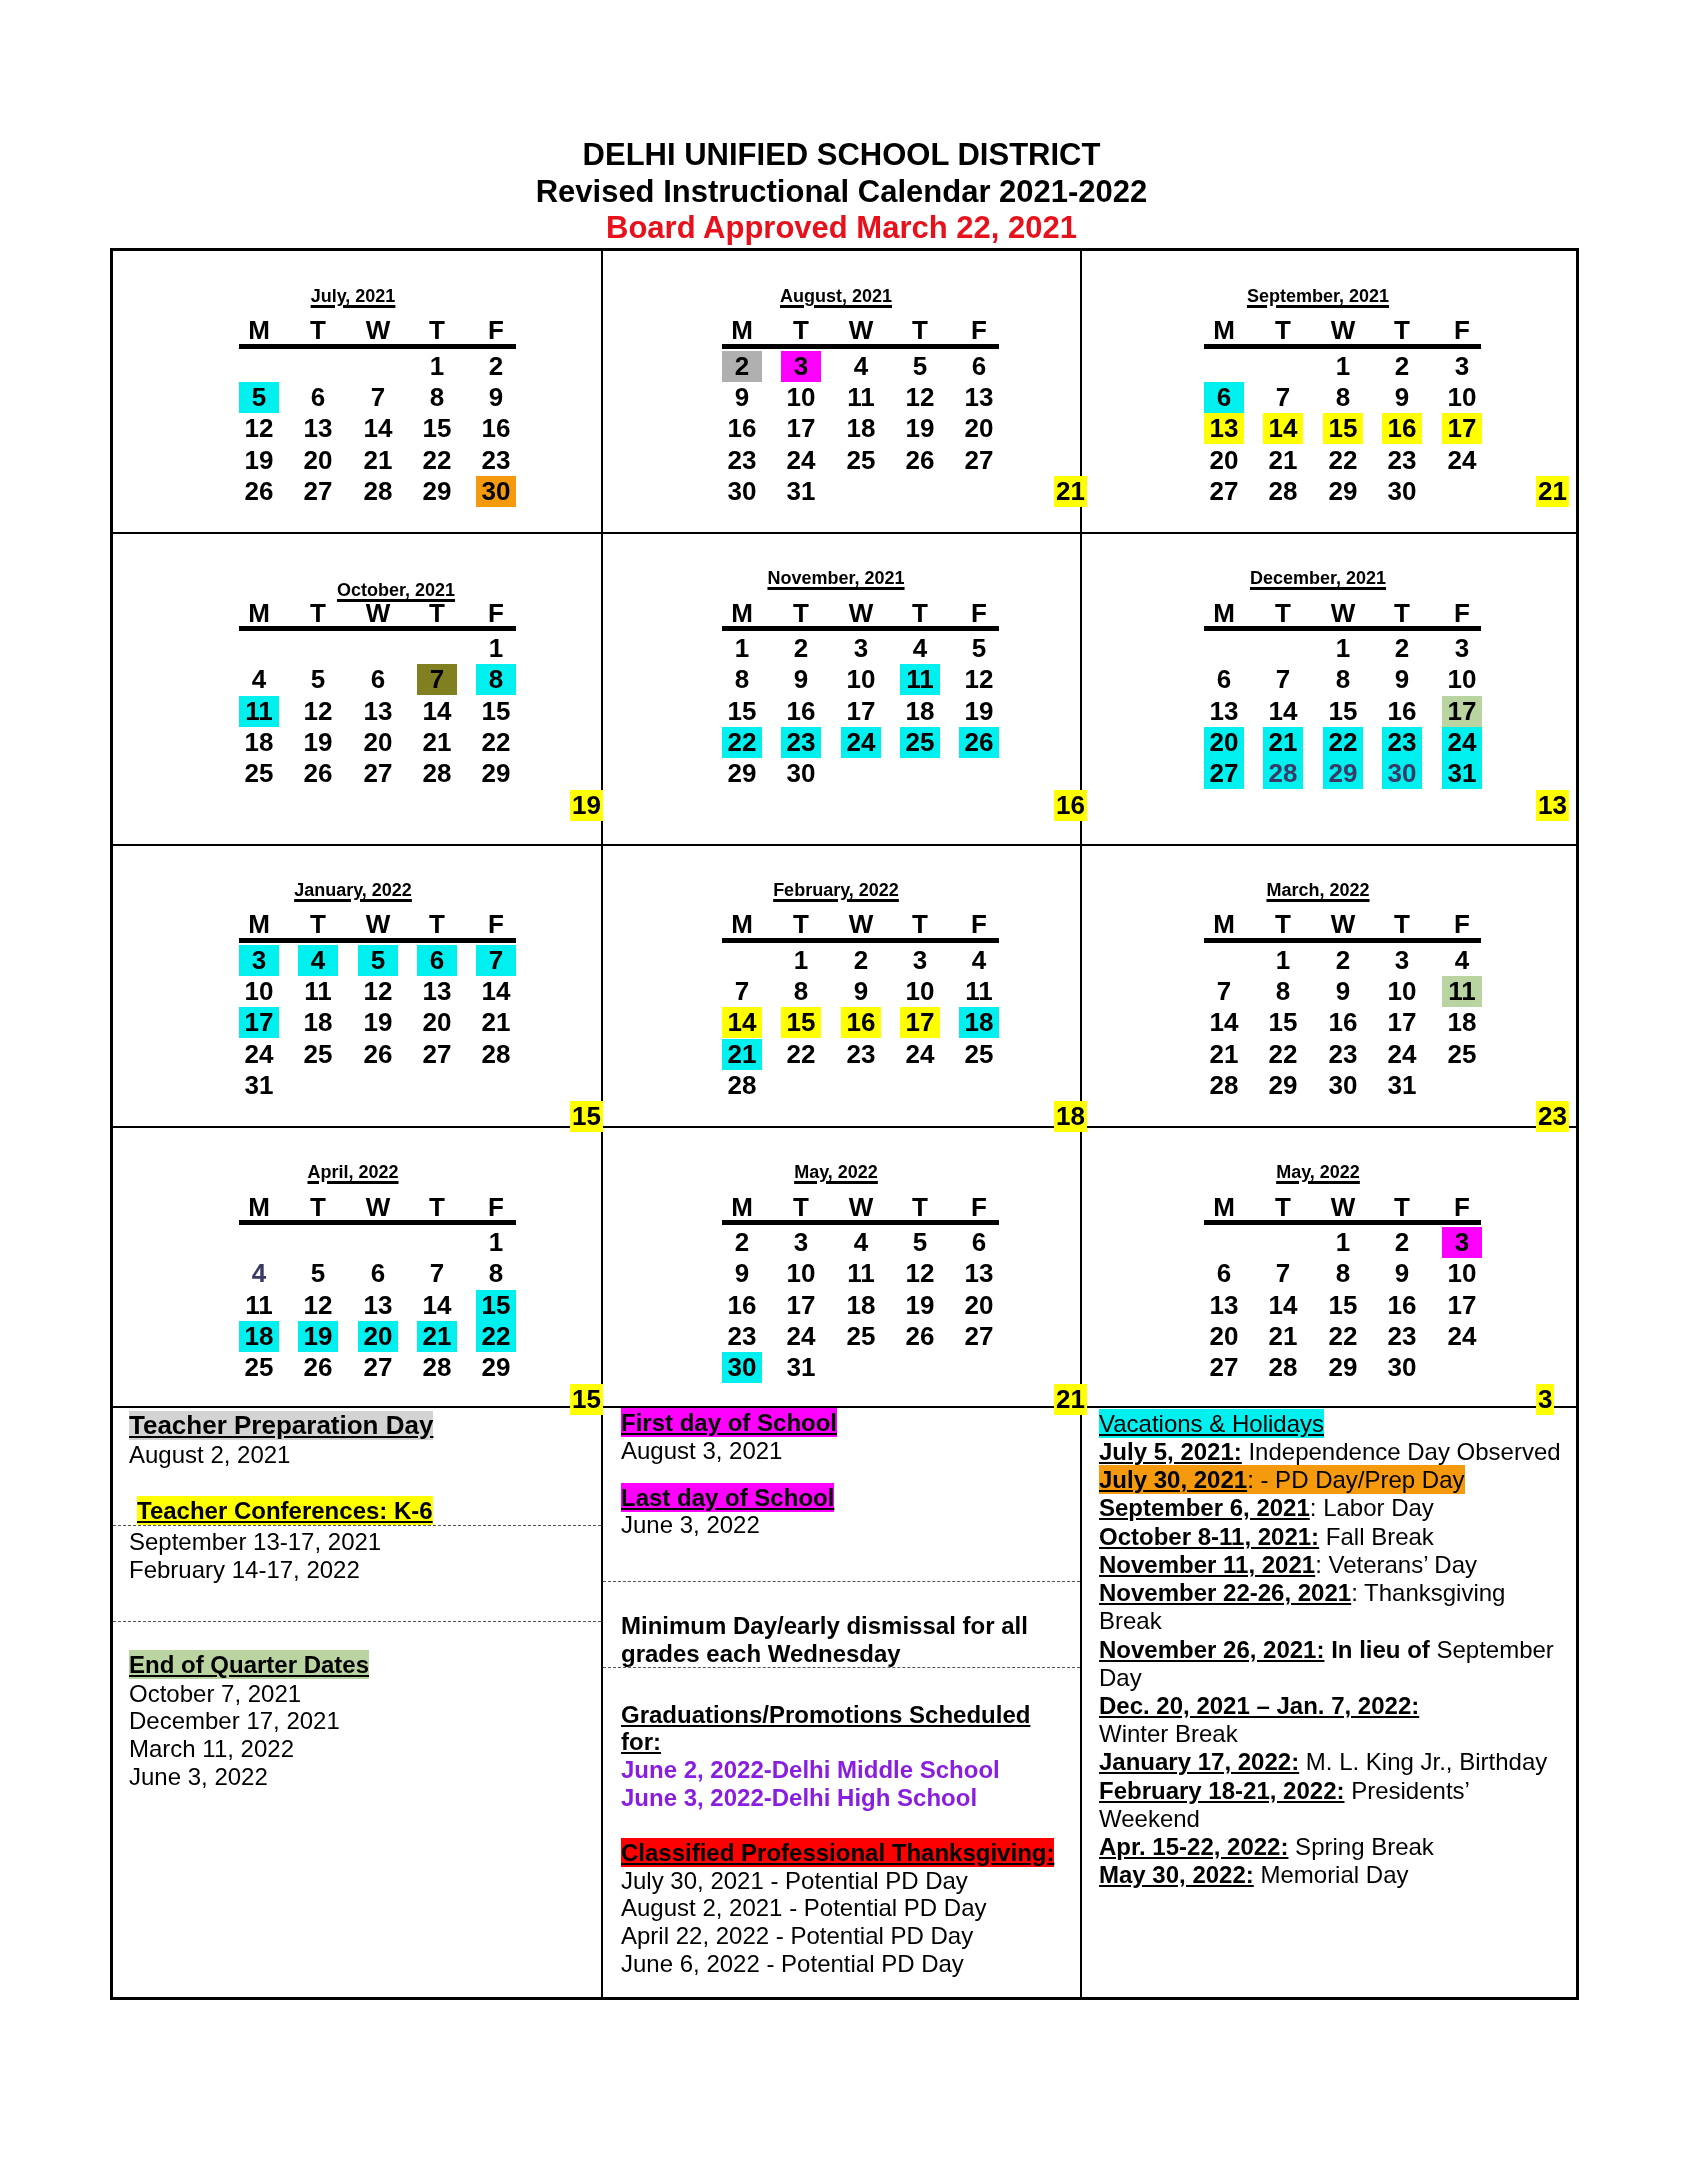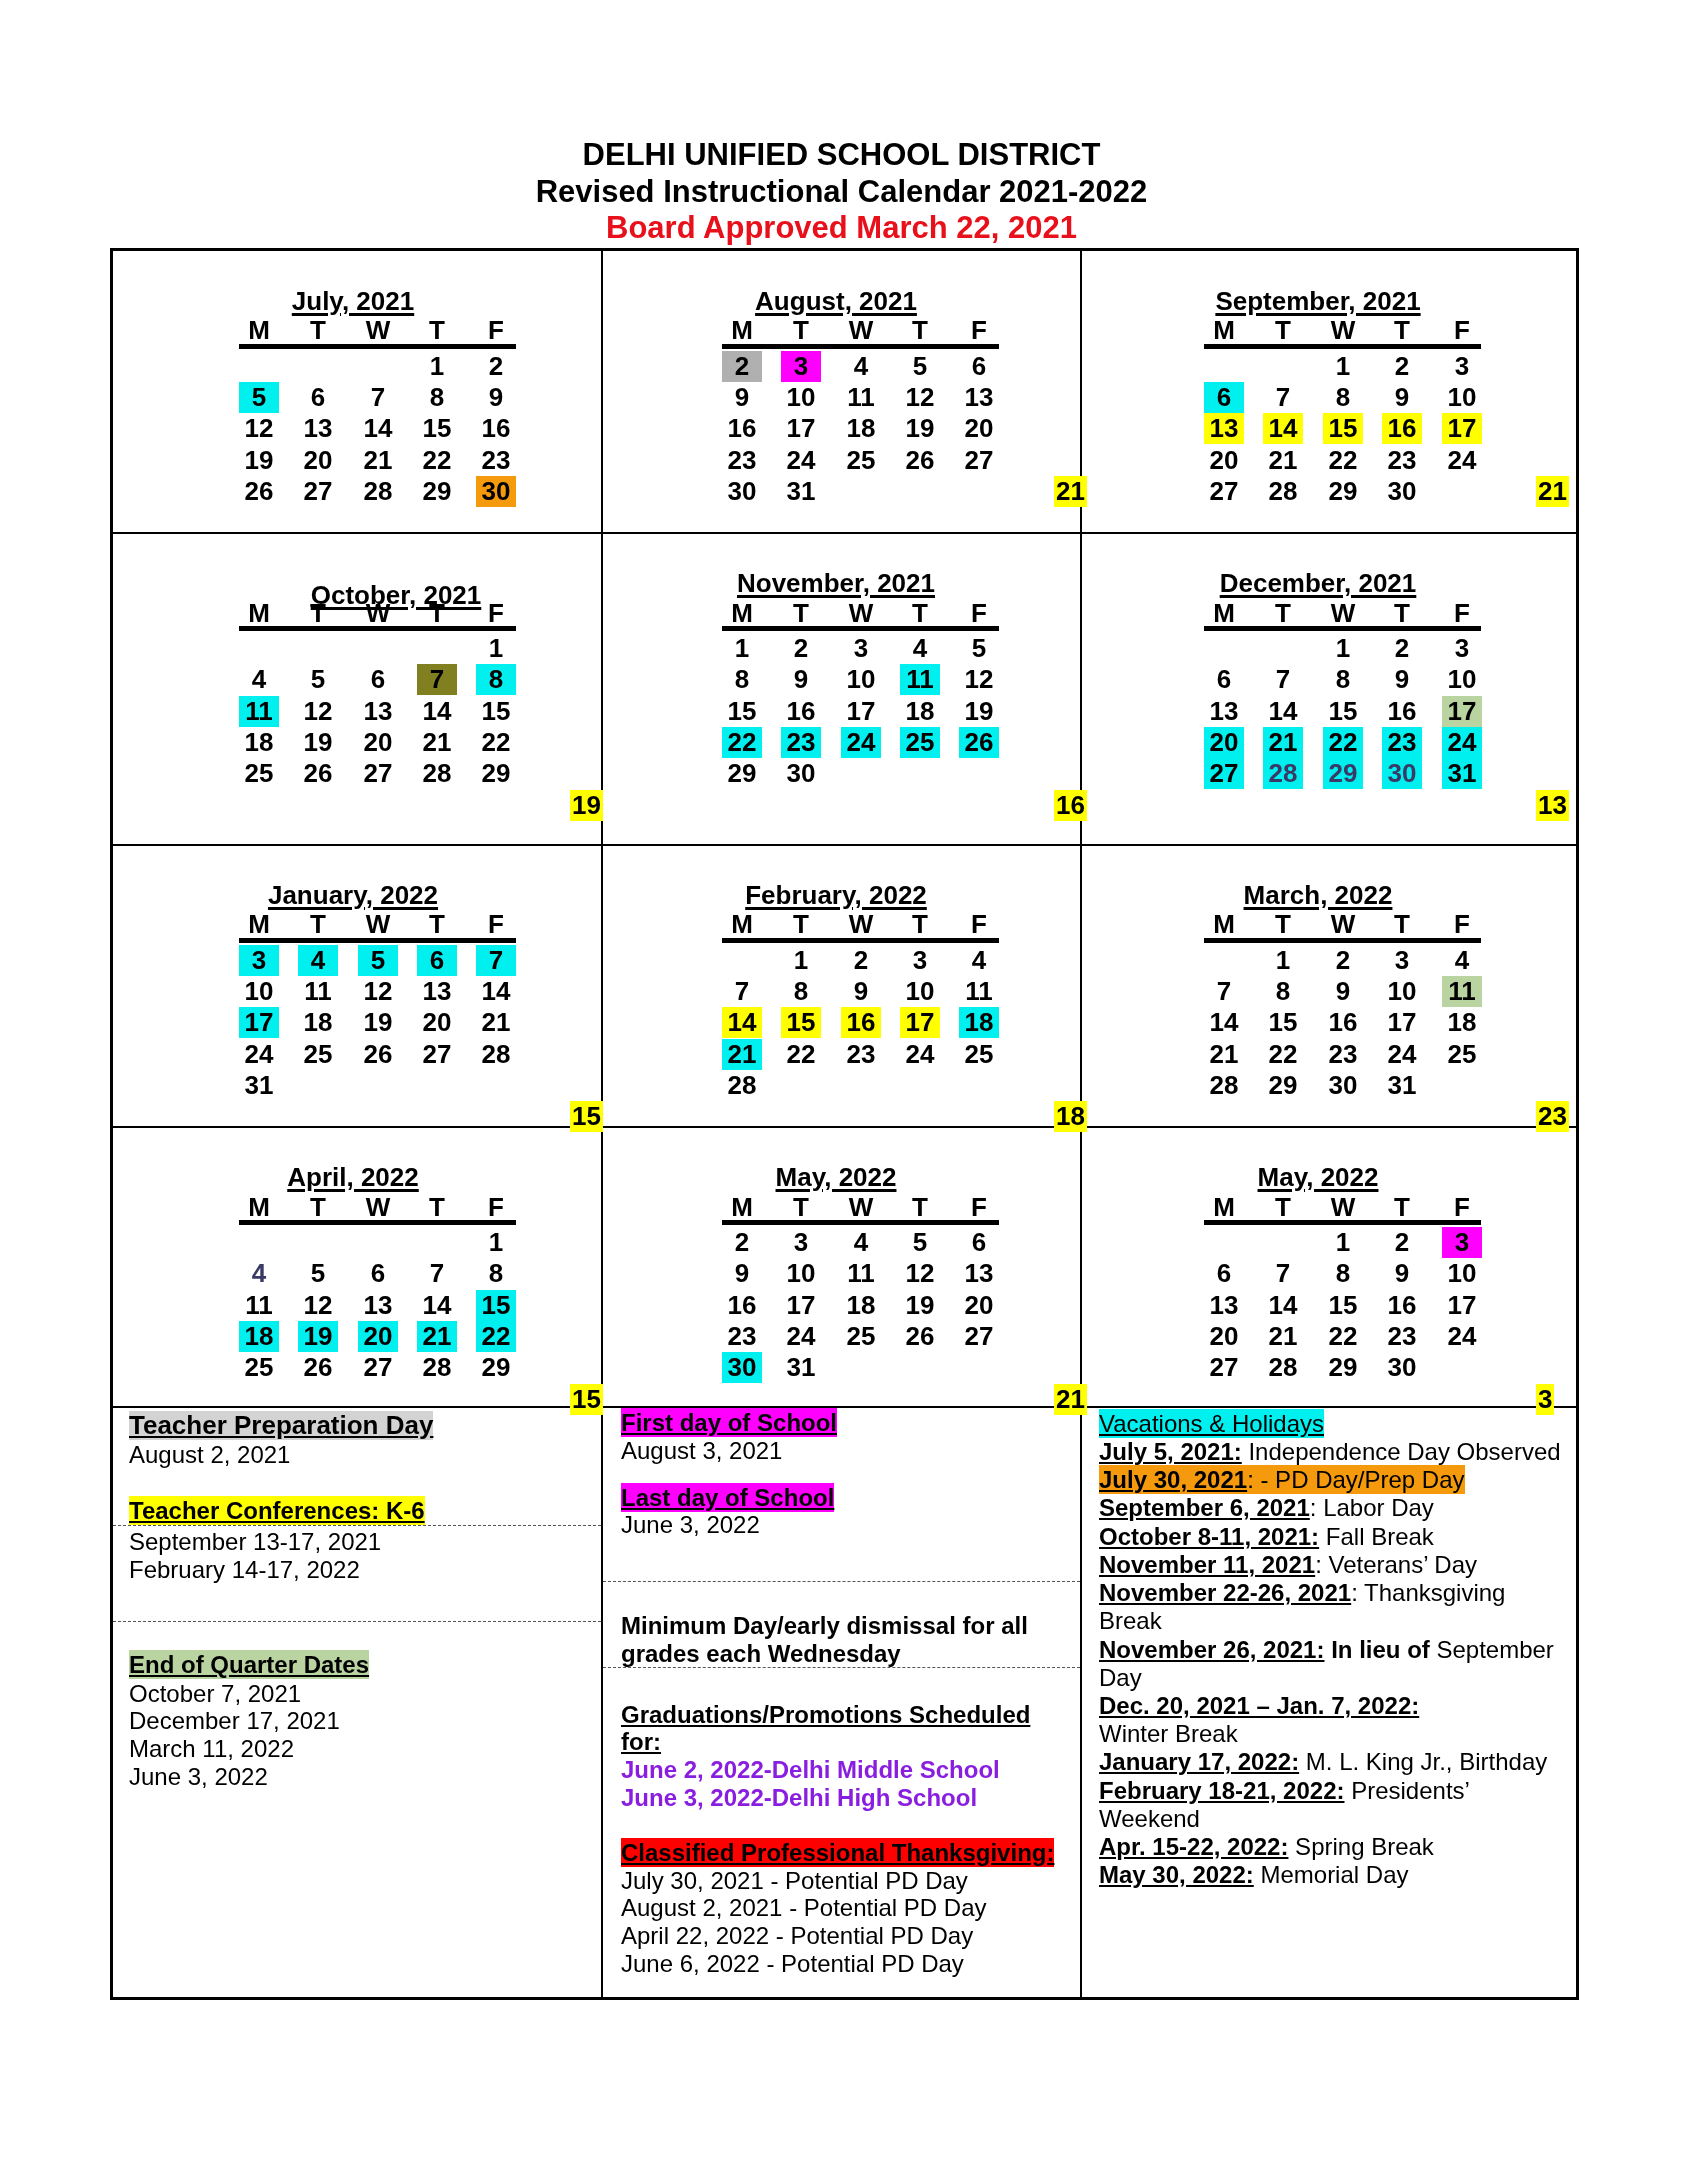--- a/index.html
+++ b/index.html
@@ -4,21 +4,21 @@
 <style>
   html,body{margin:0;padding:0;background:#fff;}
   body{width:1683px;height:2178px;position:relative;font-family:"Liberation Sans",sans-serif;color:#000;overflow:hidden;}
   .hdr{position:absolute;left:0;width:1683px;text-align:center;font-weight:bold;}
   .h1{top:137px;font-size:31px;}
   .h2{top:174px;font-size:31px;}
   .h3{top:210px;font-size:31px;color:#e8101a;}
   .grid{position:absolute;left:110px;top:248px;width:1469px;height:1752px;border:3px solid #000;box-sizing:border-box;}
   .vline{position:absolute;width:2px;background:#000;top:0;}
   .hline{position:absolute;height:2px;background:#000;left:0;width:100%;}
-  .mtitle{position:absolute;font-weight:bold;font-size:26px;text-decoration:underline;text-decoration-thickness:3px;text-underline-offset:3px;white-space:nowrap;transform:translateX(-50%);}
+  .mtitle{position:absolute;font-weight:bold;font-size:18px;text-decoration:underline;text-decoration-thickness:3px;text-underline-offset:3px;white-space:nowrap;transform:translateX(-50%);}
   .dow{position:absolute;font-weight:bold;font-size:26px;width:36px;text-align:center;}
   .dowline{position:absolute;height:5px;background:#000;}
   .day{position:absolute;font-weight:bold;font-size:26px;width:40px;height:31px;line-height:31px;text-align:center;}
   .count{position:absolute;font-weight:bold;font-size:26px;background:#ffff00;padding:0 2px;line-height:31px;}
   .leg{position:absolute;font-size:24px;line-height:29px;white-space:nowrap;}
   .lh{font-weight:bold;text-decoration:underline;}
   .dash{position:absolute;border-top:1.5px dashed #555;height:0;}
   .u{text-decoration:underline;font-weight:bold;}
   .purple{color:#8a1ee0;font-weight:bold;}
 </style>
@@ -33,21 +33,21 @@
   <div class="vline" style="left:488px;height:1749px;"></div>
   <div class="vline" style="left:967px;height:1749px;"></div>
   <div class="hline" style="top:281px;"></div>
   <div class="hline" style="top:593px;"></div>
   <div class="hline" style="top:875px;"></div>
   <div class="hline" style="top:1155px;"></div>
 
   <div>
     <div class="leg lh" style="left:16px;top:1160px;font-size:26px;background:#d3d3d3;">Teacher Preparation Day</div>
     <div class="leg" style="left:16px;top:1189px;">August 2, 2021</div>
-    <div class="leg lh" style="left:16px;top:1245px;background:#ffff00;">Teacher Conferences: K-6</div>
+    <div class="leg lh" style="left:24px;top:1245px;background:#ffff00;">Teacher Conferences: K-6</div>
     <div class="dash" style="left:0;top:1274px;width:488px;"></div>
     <div class="leg" style="left:16px;top:1276px;">September 13-17, 2021</div>
     <div class="leg" style="left:16px;top:1304px;">February 14-17, 2022</div>
     <div class="dash" style="left:0;top:1370px;width:488px;"></div>
     <div class="leg lh" style="left:16px;top:1399px;background:#b9d3a1;">End of Quarter Dates</div>
     <div class="leg" style="left:16px;top:1428px;">October 7, 2021</div>
     <div class="leg" style="left:16px;top:1455px;">December 17, 2021</div>
     <div class="leg" style="left:16px;top:1483px;">March 11, 2022</div>
     <div class="leg" style="left:16px;top:1511px;">June 3, 2022</div>
   </div>

